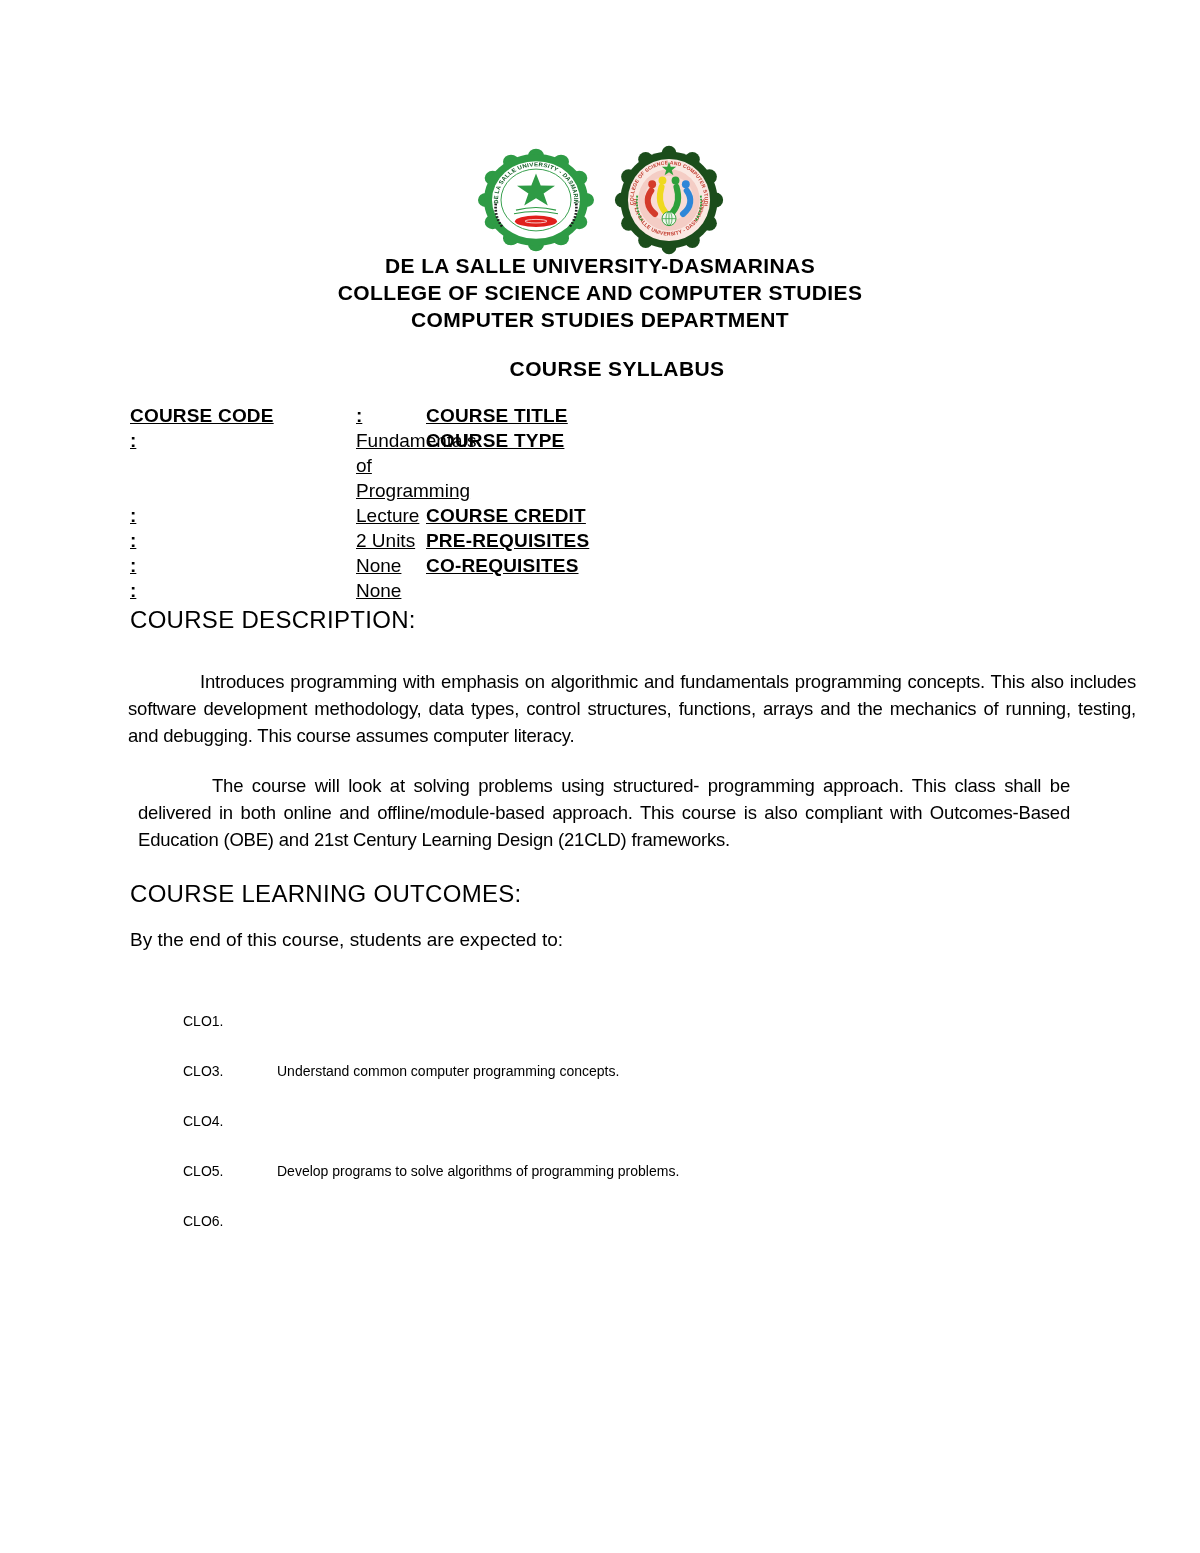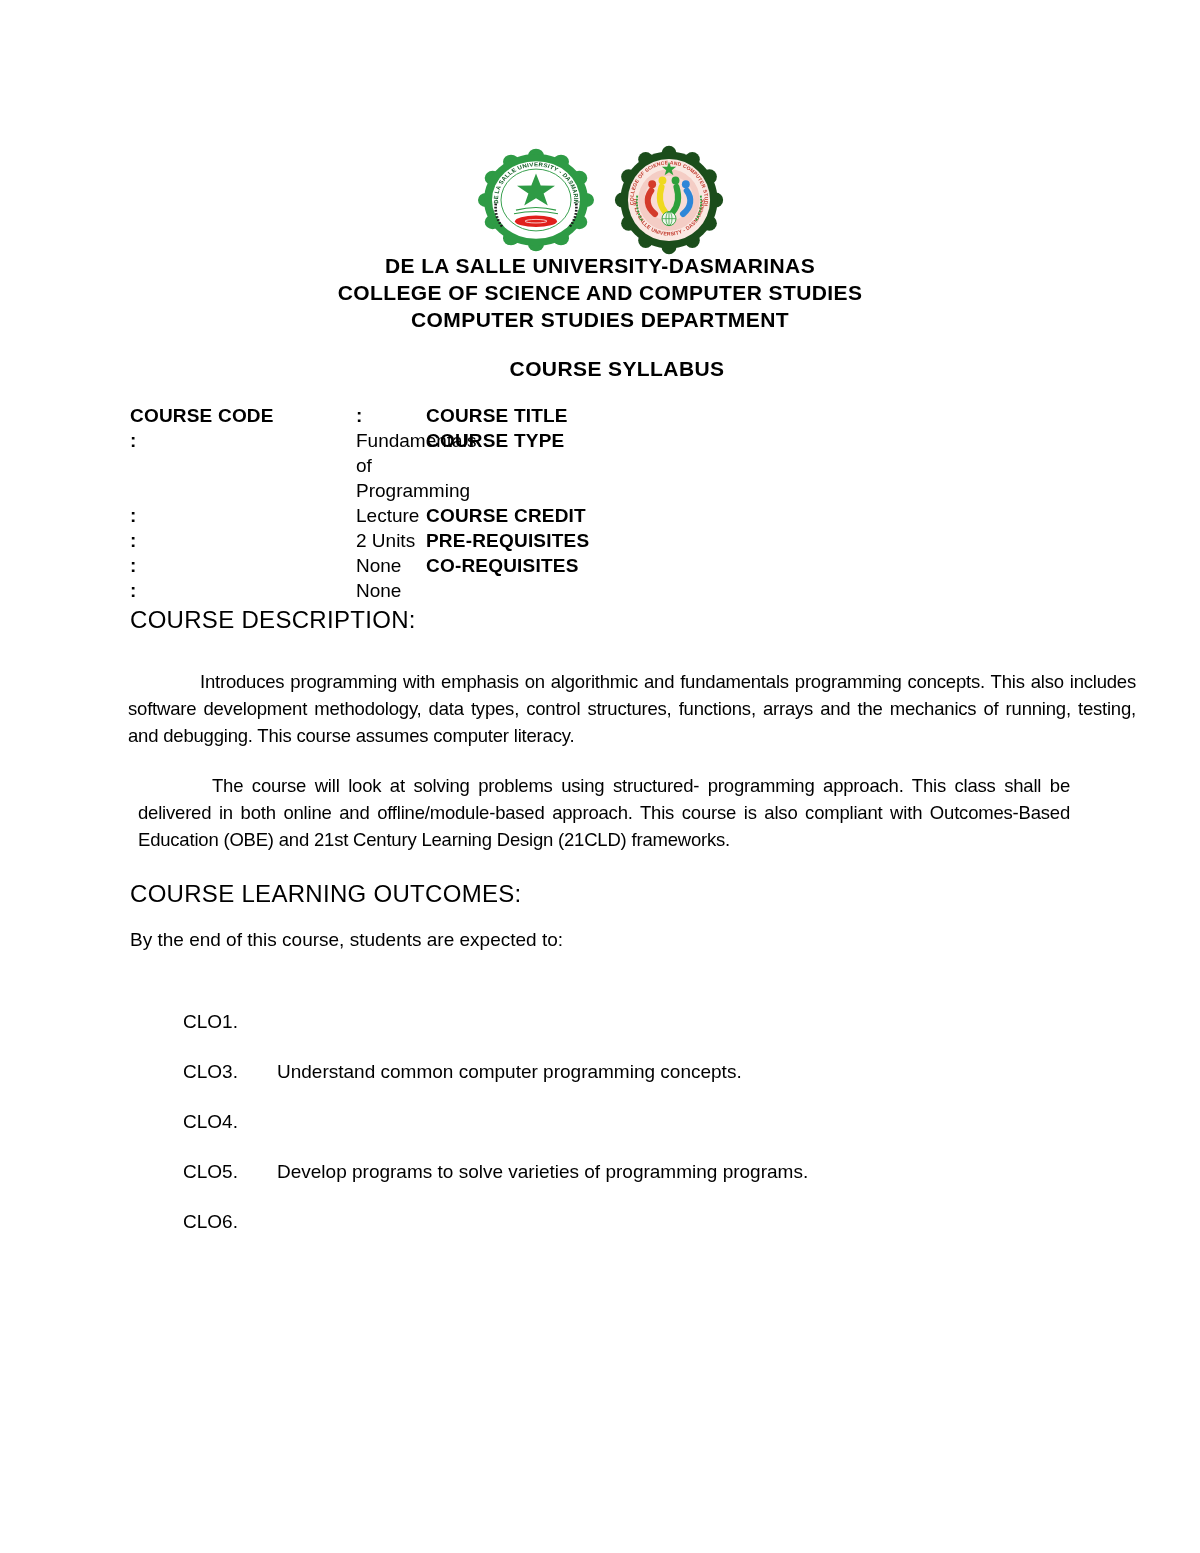--- a/index.html
+++ b/index.html
@@ -19,21 +19,21 @@
     text-align:center;font-weight:bold;font-size:21px;line-height:27px;
     letter-spacing:0.4px;
   }
   .doc-title{
     position:absolute;top:357px;left:17px;width:100%;
     text-align:center;font-weight:bold;font-size:21px;letter-spacing:0.4px;
   }
   .course-info{
     position:absolute;top:403px;left:130px;width:900px;
     display:grid;grid-template-columns:226px 70px 1fr;
-    font-size:19px;line-height:25px;
+    font-size:19px;line-height:25px;text-decoration:underline;
   }
   .course-info .lbl{font-weight:bold;letter-spacing:0.2px;}
   .course-info .sep{font-weight:bold;}
   .sec-heading{
     position:absolute;left:130px;
     font-weight:normal;font-size:24px;letter-spacing:0.3px;
   }
   .desc-heading{top:606px;}
   .clo-heading{top:880px;}
   .para{
@@ -41,21 +41,21 @@
     text-align:justify;
   }
   .para1{position:absolute;top:649px;left:128px;width:1008px;text-indent:72px;}
   .para2{position:absolute;top:753px;left:138px;width:932px;text-indent:74px;}
   .clo-intro{
     position:absolute;top:929px;left:130px;font-size:19px;
   }
   .clo-list{position:absolute;top:1008px;left:183px;width:860px;}
   .clo-item{
     display:grid;grid-template-columns:94px 1fr;
-    font-size:19px;line-height:27px;margin-bottom:23px;
+    font-size:14px;line-height:27px;margin-bottom:23px;
   }
   svg{display:block;}
 </style>
 </head>
 <body>
 
 <div class="page">
 
   <div class="logos">
 
@@ -194,20 +194,20 @@
     </div>
     <div class="clo-item">
       <span>CLO3.</span>
       <span>Understand common computer programming concepts.</span>
     </div>
     <div class="clo-item">
       <span>CLO4.</span>
     </div>
     <div class="clo-item">
       <span>CLO5.</span>
-      <span>Develop programs to solve varieties of programming programs.</span>
+      <span>Develop programs to solve algorithms of programming problems.</span>
     </div>
     <div class="clo-item">
       <span>CLO6.</span>
     </div>
   </div>
 
 </div>
 
 </body></html>

